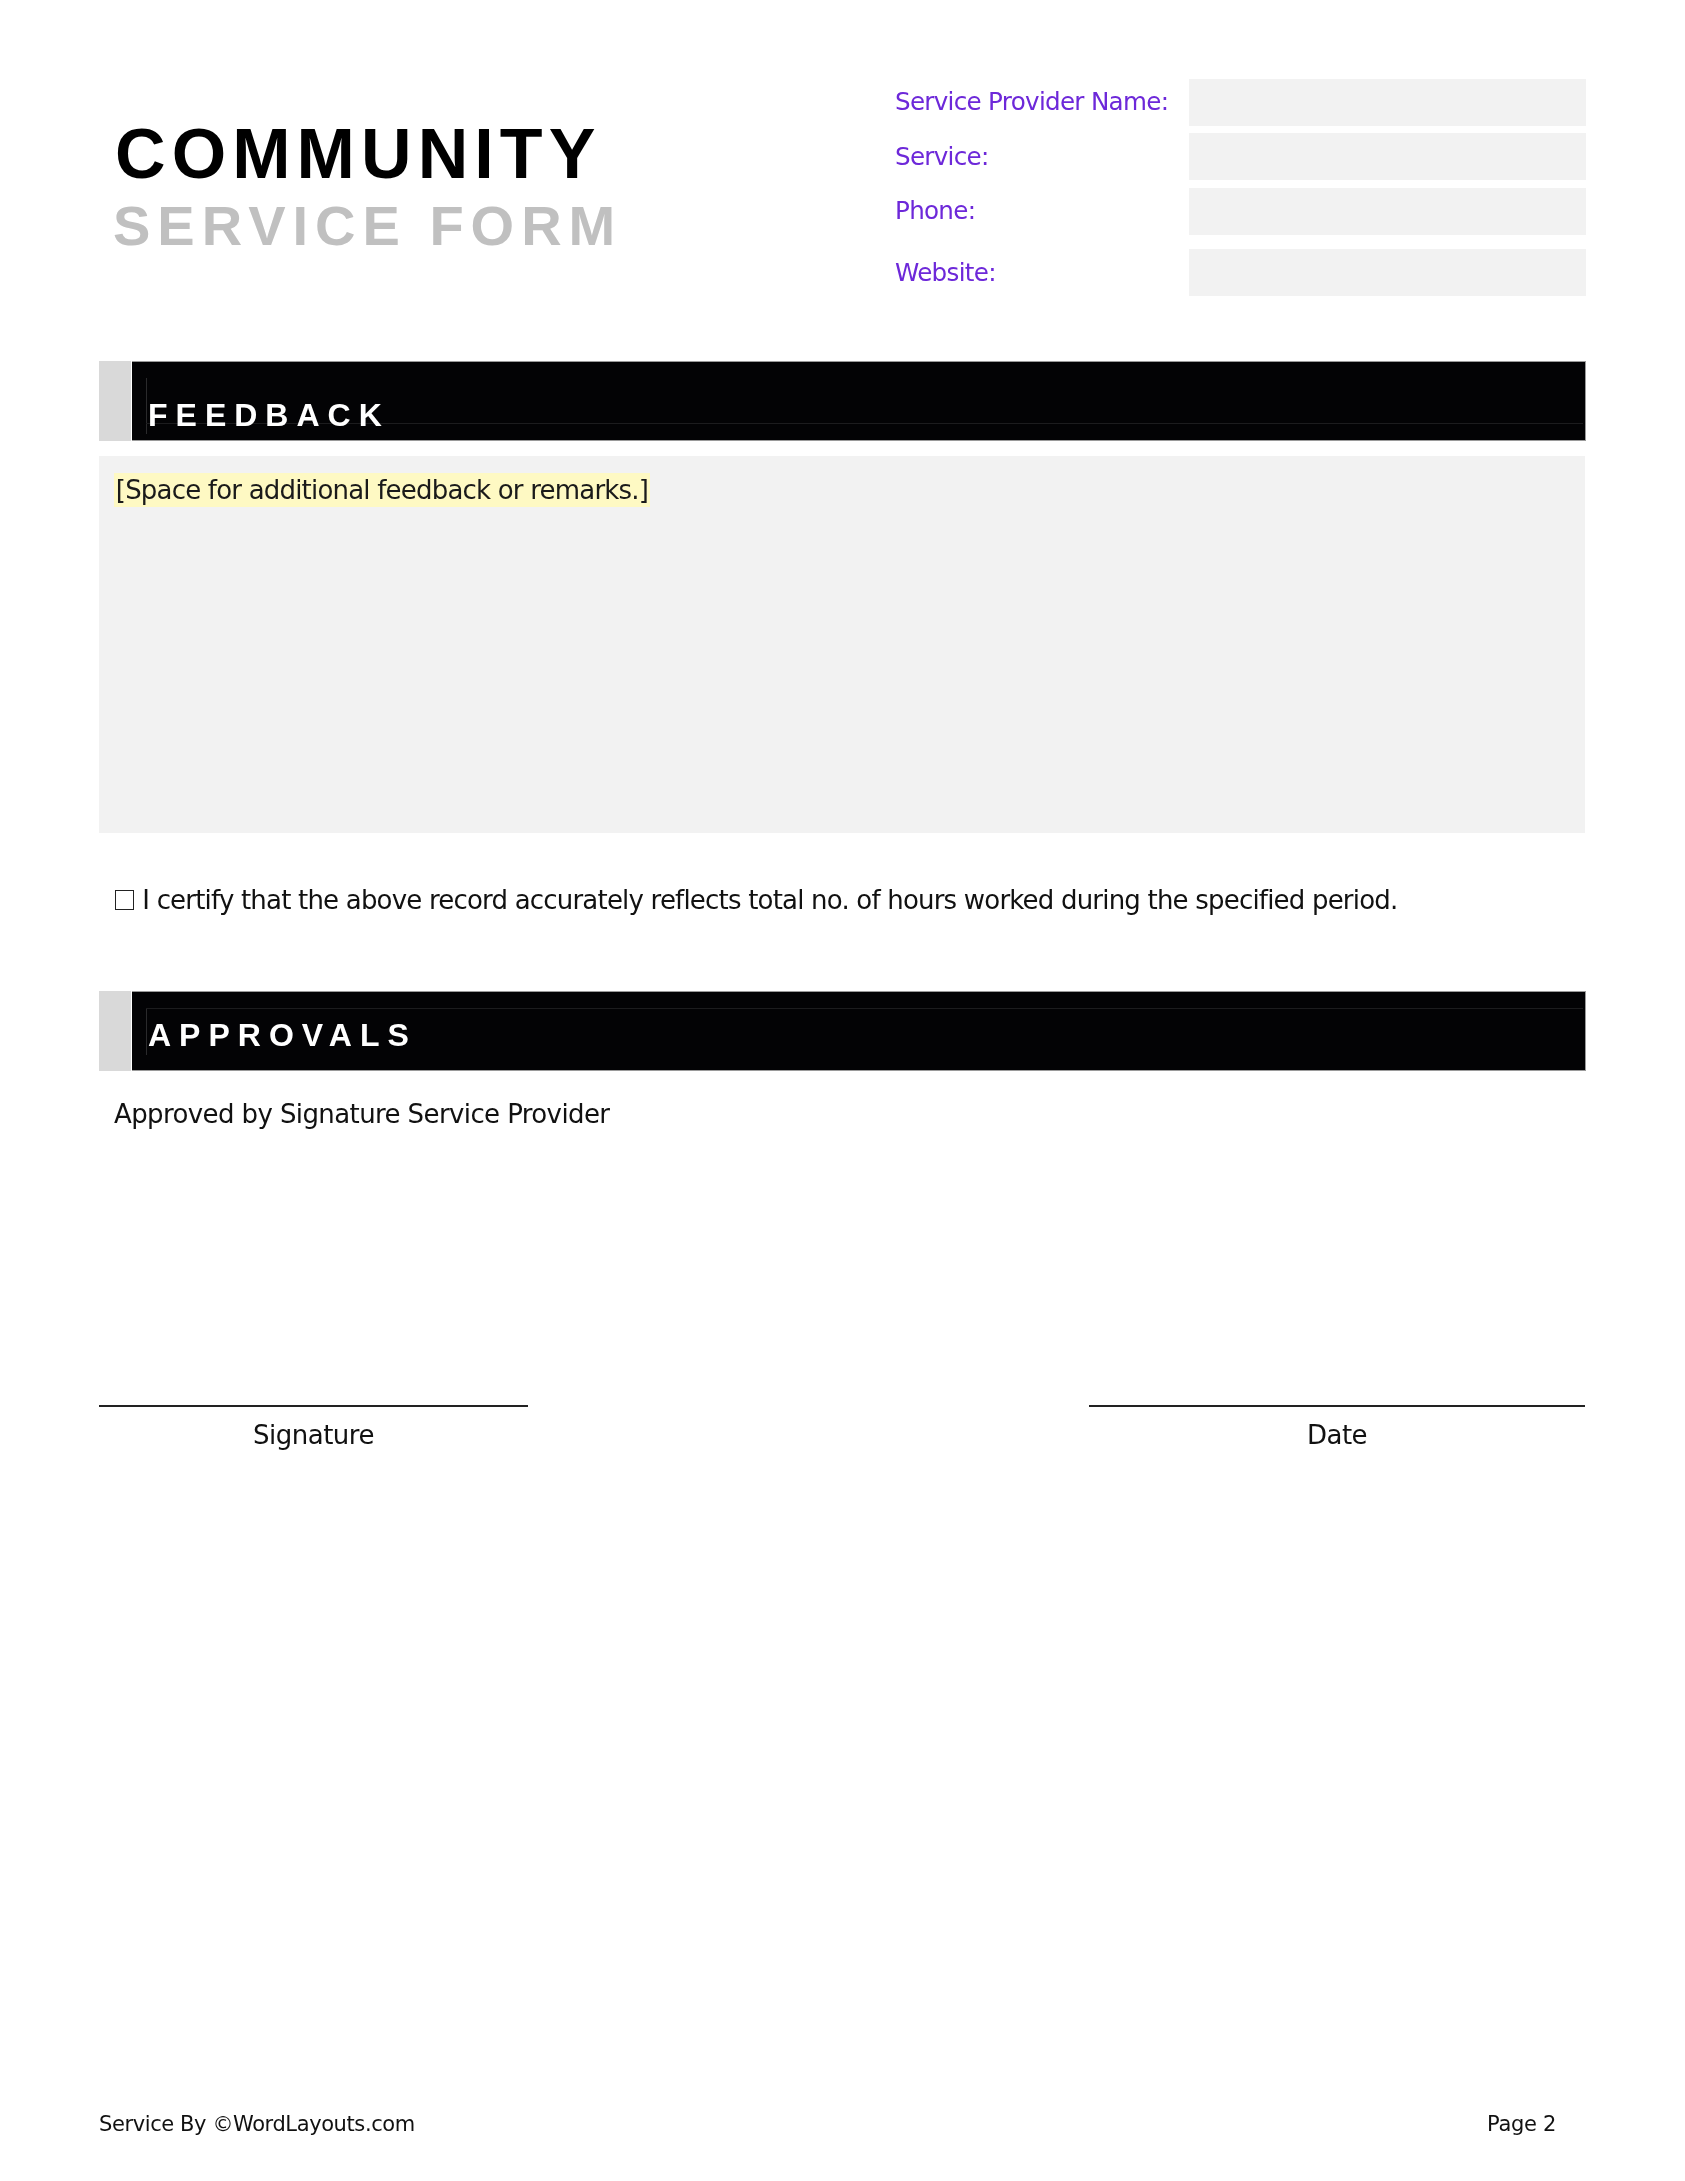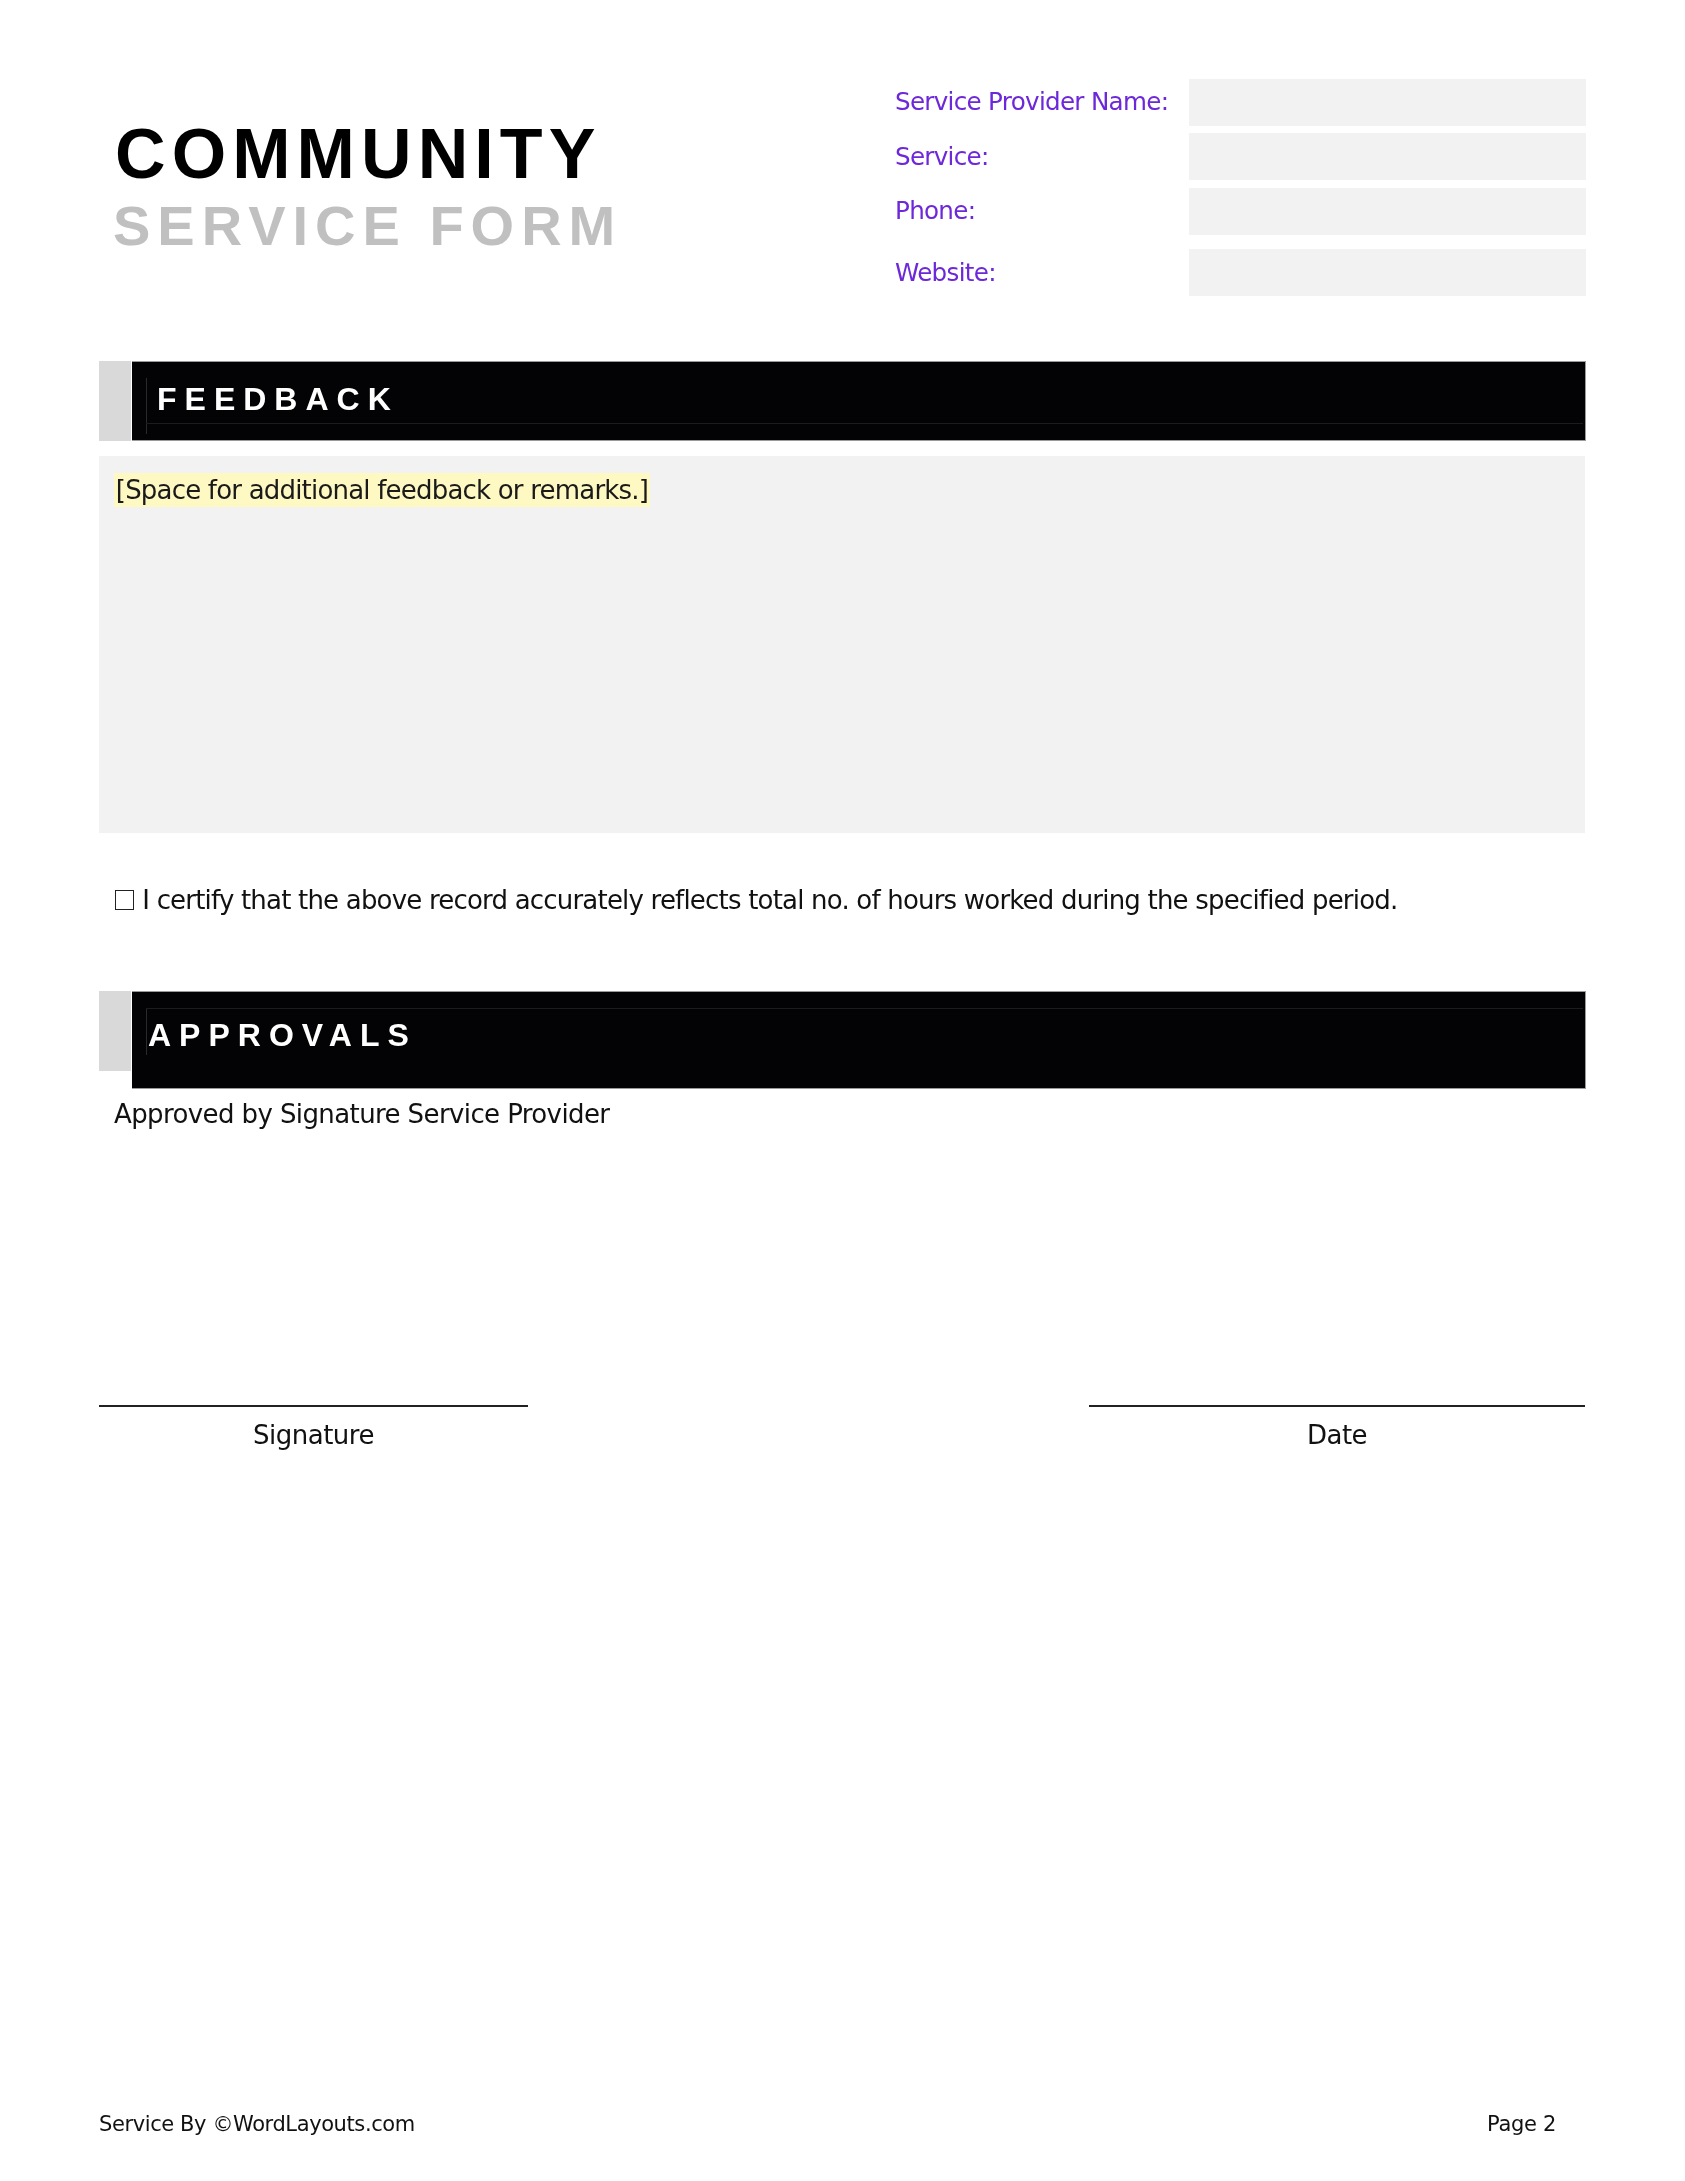--- a/index.html
+++ b/index.html
@@ -203,36 +203,36 @@
 
   <div class="abs info-label" style="top:261px;">Website:</div>
   <input class="abs info-field" style="top: 249px; height: 47px;" type="text" value="">
 </div>
 
 <div>
   <div class="abs section-accent" style="top:361px;height:80px;"></div>
   <div class="abs section-bar" style="top:361px;height:80px;">
     <div class="section-inner-vline" style="top:16px;height:56px;"></div>
     <div class="section-inner-line" style="top:61px;"></div>
-    <div class="section-title" style="top:21px;margin-left:9px;">FEEDBACK</div>
+    <div class="section-title" style="top:37px;">FEEDBACK</div>
   </div>
 </div>
 
 <div class="abs feedback-box">
   <span class="feedback-placeholder">[Space for additional feedback or remarks.]</span>
 </div>
 
 <div class="abs certify-row">
   <span class="checkbox"></span>
   <span class="certify-text">I certify that the above record accurately reflects total no. of hours worked during the specified period.</span>
 </div>
 
 <div>
   <div class="abs section-accent" style="top:991px;height:80px;"></div>
-  <div class="abs section-bar" style="top:991px;height:98px;">
+  <div class="abs section-bar" style="top:991px;height:80px;">
     <div class="section-inner-vline" style="top:16px;height:47px;"></div>
     <div class="section-inner-line" style="top:16px;"></div>
     <div class="section-title" style="top:27px;">APPROVALS</div>
   </div>
 </div>
 
 <div class="abs approved-text">Approved by Signature Service Provider</div>
 
 <div class="abs sig-line" style="left:99px;width:429px;"></div>
 <div class="abs sig-label" style="left:99px;width:429px;">Signature</div>

